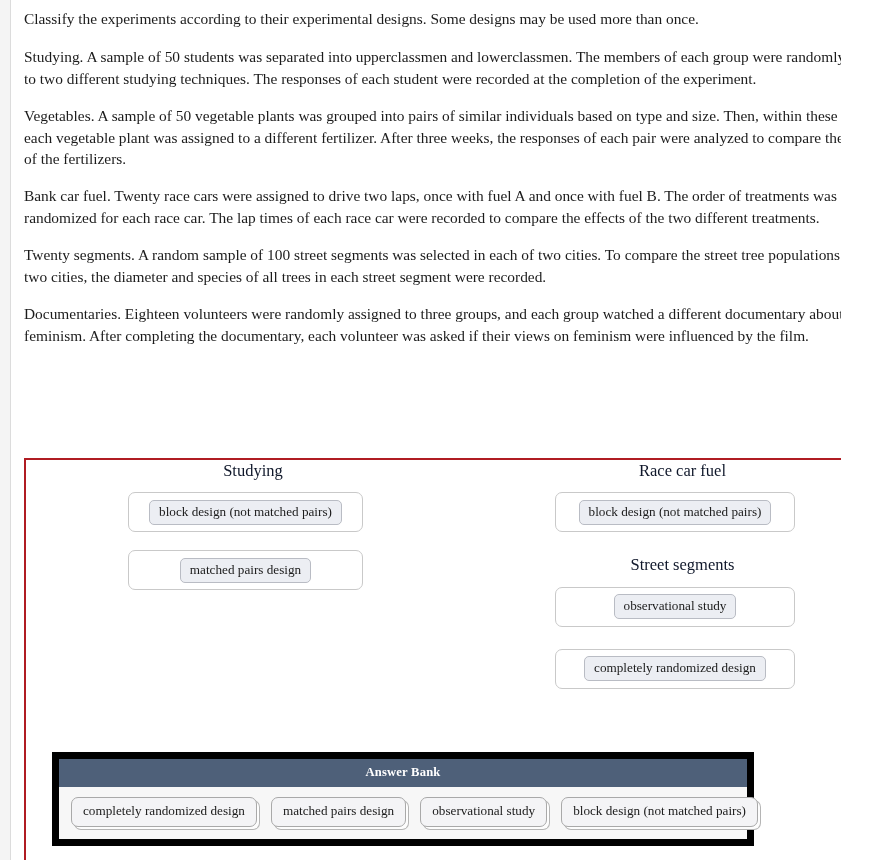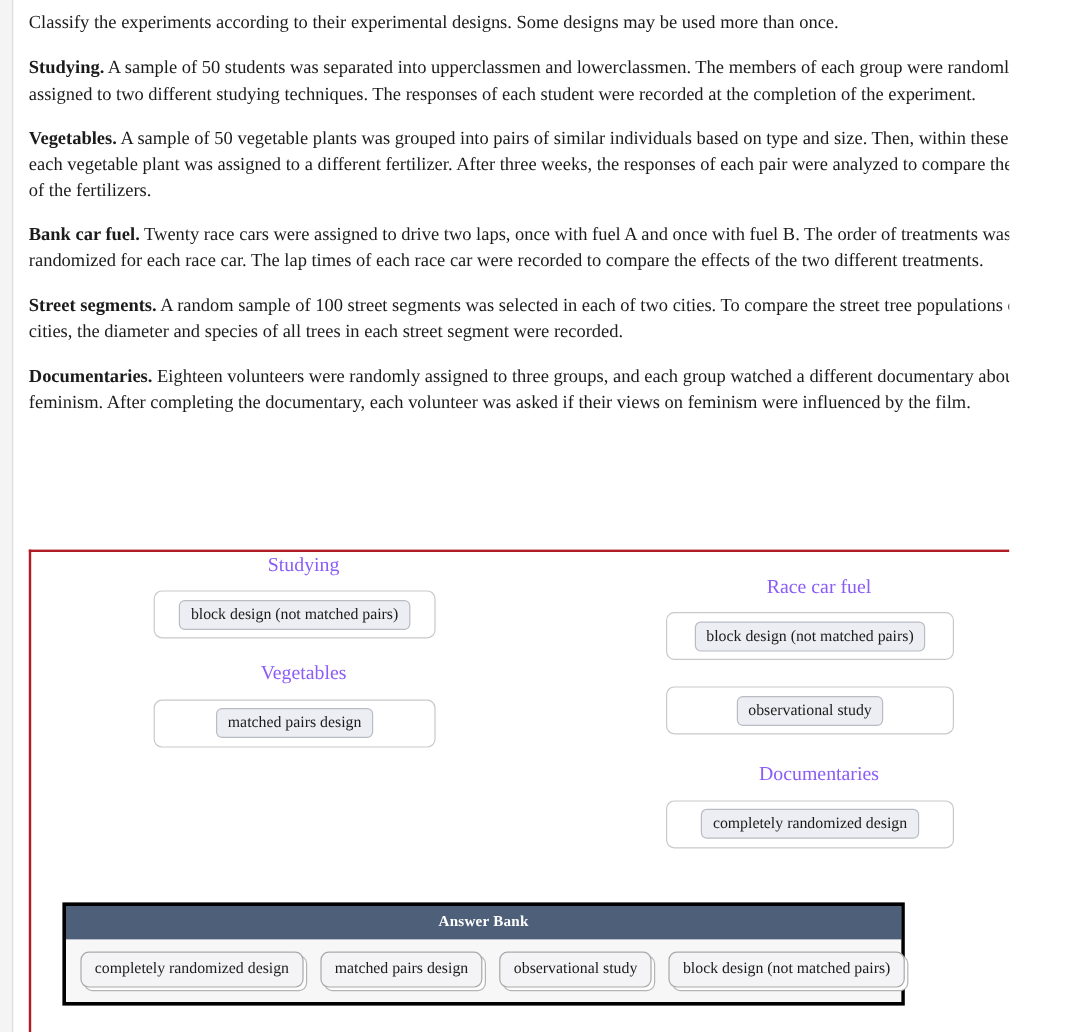--- a/index.html
+++ b/index.html
@@ -46,21 +46,21 @@
     margin: 0 0 15px 0;
     font-size: 15.4px;
     line-height: 1.42;
     color: #1b1b1b;
     white-space: normal;
   }
   .prompt p.lead {
     margin-bottom: 16px;
   }
   .prompt .term {
-    font-weight: bold;
+    font-weight: normal;
   }
 
   
   .activity {
     position: absolute;
     left: 12px;
     top: 458px;
     width: 877px;
     height: 402px;
     border-left: 2px solid #b01c23;
@@ -71,29 +71,29 @@
   .zones {
     position: relative;
     height: 290px;
   }
 
   .zone-col {
     position: absolute;
     top: 0;
   }
   .zone-col.left  { left: 102px;  width: 250px; }
-  .zone-col.right { left: 529px;  width: 255px; margin-top: 18px; }
+  .zone-col.right { left: 529px;  width: 255px; }
 
   .zone-group { margin-bottom: 18px; }
   .zone-group.tall { margin-bottom: 22px; }
 
   .zone-label {
     font-size: 16.5px;
     line-height: 1.35;
-    color: #8b5cf6;
+    color: #0f172a;
     text-align: center;
     margin: 0 0 10px 0;
     white-space: nowrap;
   }
   .zone-col.right .zone-label { text-align: center; }
 
   .dropzone {
     border: 1px solid #c9c9c9;
     border-radius: 7px;
     background: #ffffff;
@@ -120,21 +120,21 @@
     white-space: nowrap;
     font-family: "Liberation Serif", "DejaVu Serif", serif;
   }
 
   
   .answer-bank {
     position: absolute;
     left: 26px;
     top: 292px;
     width: 702px;
-    border: 3px solid #000000;
+    border: 7px solid #000000;
     box-sizing: border-box;
     background: #f7f7f7;
   }
   .answer-bank-header {
     background: #4e6079;
     color: #ffffff;
     font-size: 12.6px;
     font-weight: bold;
     text-align: center;
     padding: 6px 0 7px 0;
@@ -182,21 +182,21 @@
 
     <p>
       <span class="term">Vegetables.</span><span> A sample of 50 vegetable plants was grouped into pairs of similar individuals based on type and size. Then, within these pairs, each vegetable plant was assigned to a different fertilizer. After three weeks, the responses of each pair were analyzed to compare the effects of the fertilizers.</span>
     </p>
 
     <p>
       <span class="term">Bank car fuel.</span><span> Twenty race cars were assigned to drive two laps, once with fuel A and once with fuel B. The order of treatments was randomized for each race car. The lap times of each race car were recorded to compare the effects of the two different treatments.</span>
     </p>
 
     <p>
-      <span class="term">Street segments.</span><span> A random sample of 100 street segments was selected in each of two cities. To compare the street tree populations of the two cities, the diameter and species of all trees in each street segment were recorded.</span>
+      <span class="term">Twenty segments.</span><span> A random sample of 100 street segments was selected in each of two cities. To compare the street tree populations of the two cities, the diameter and species of all trees in each street segment were recorded.</span>
     </p>
 
     <p>
       <span class="term">Documentaries.</span><span> Eighteen volunteers were randomly assigned to three groups, and each group watched a different documentary about feminism. After completing the documentary, each volunteer was asked if their views on feminism were influenced by the film.</span>
     </p>
   </div>
 
   <div class="activity">
 
     <div class="zones">
@@ -204,45 +204,44 @@
       <div class="zone-col left">
 
         <div class="zone-group">
           <div class="zone-label">Studying</div>
           <div class="dropzone">
             <span class="chip">block design (not matched pairs)</span>
           </div>
         </div>
 
         <div class="zone-group">
-          <div class="zone-label">Vegetables</div>
           <div class="dropzone">
             <span class="chip">matched pairs design</span>
           </div>
         </div>
 
       </div>
 
       <div class="zone-col right">
 
         <div class="zone-group tall">
           <div class="zone-label">Race car fuel</div>
           <div class="dropzone">
             <span class="chip">block design (not matched pairs)</span>
           </div>
         </div>
 
         <div class="zone-group tall">
+          <div class="zone-label">Street segments</div>
           <div class="dropzone">
             <span class="chip">observational study</span>
           </div>
         </div>
 
         <div class="zone-group tall">
-          <div class="zone-label">Documentaries</div>
           <div class="dropzone">
             <span class="chip">completely randomized design</span>
           </div>
         </div>
 
       </div>
 
     </div>
 
     <div class="answer-bank">

